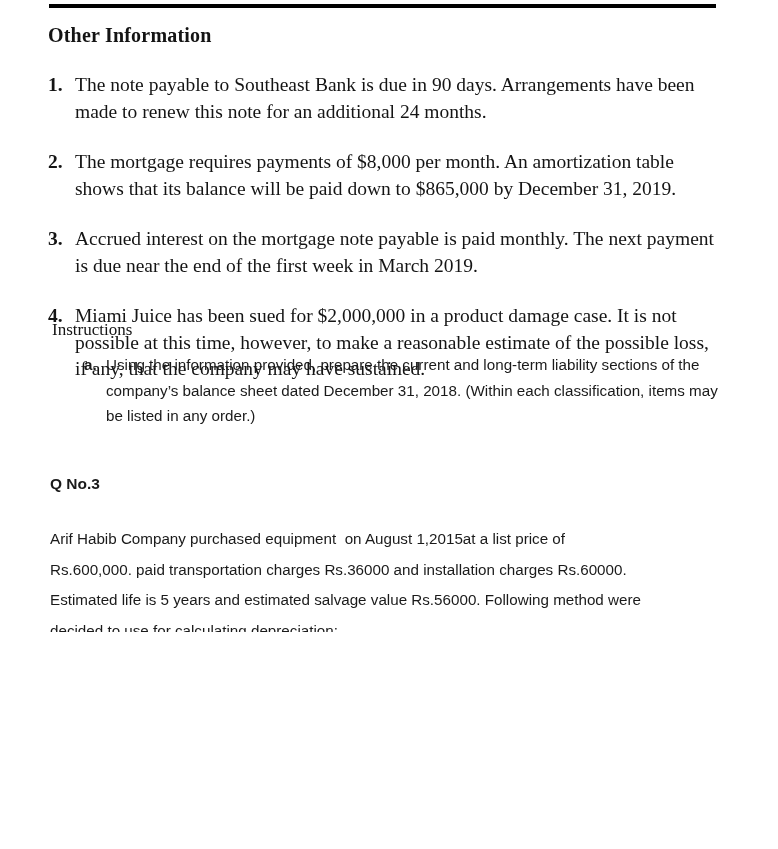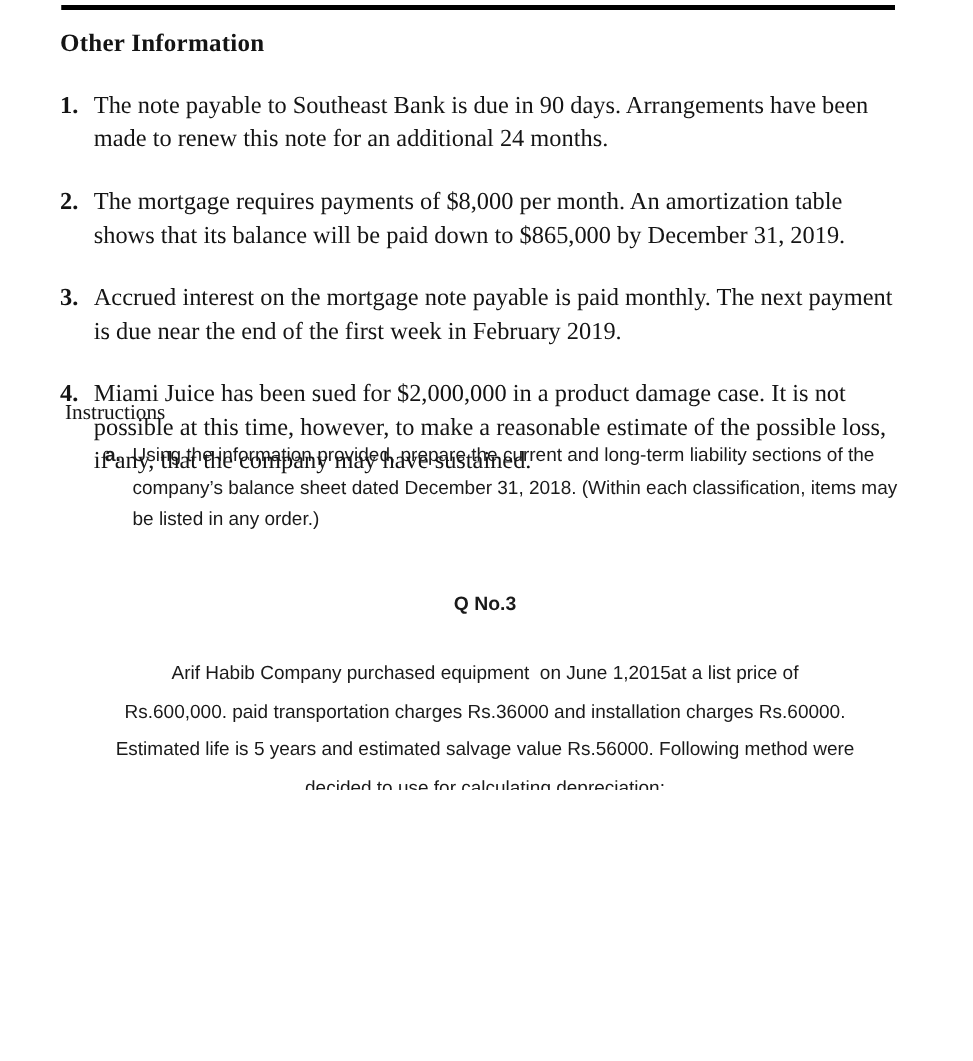--- a/index.html
+++ b/index.html
@@ -108,21 +108,20 @@
   }
 
   
   .sans-block {
     position: absolute;
     left: 50px;
     top: 474px;
     width: 676px;
     font-family: "Liberation Sans", "DejaVu Sans", sans-serif;
     color: #1a1a1a;
-    text-align: center;
   }
 
   .q-label {
     font-family: "Liberation Sans", "DejaVu Sans", sans-serif;
     font-weight: bold;
     font-size: 15.5px;
     line-height: 20px;
     margin: 0 0 30px 0;
   }
 
@@ -196,21 +195,21 @@
       <li>
         <span class="marker">1.</span>
         <span class="body">The note payable to Southeast Bank is due in 90 days.  Arrangements have been made to renew this note for an additional 24 months.</span>
       </li>
       <li>
         <span class="marker">2.</span>
         <span class="body">The mortgage requires payments of $8,000 per month.  An amortization table shows that its balance will be paid down to $865,000 by December 31, 2019.</span>
       </li>
       <li>
         <span class="marker">3.</span>
-        <span class="body">Accrued interest on the mortgage note payable is paid monthly.  The next payment is due near the end of the first week in February 2019.</span>
+        <span class="body">Accrued interest on the mortgage note payable is paid monthly.  The next payment is due near the end of the first week in March 2019.</span>
       </li>
       <li>
         <span class="marker">4.</span>
         <span class="body">Miami Juice has been sued for $2,000,000 in a product damage case.  It is not possible at this time, however, to make a reasonable estimate of the possible loss, if any, that the company may have sustained.</span>
       </li>
     </ol>
   </div>
 
   <div class="instructions-wrap">
     <div class="instructions-title">Instructions</div>
@@ -218,21 +217,21 @@
     <div class="instr-item">
       <span class="marker">a.</span>
       <span>Using the information provided, prepare the current and long-term liability sections of the company’s balance sheet dated December 31, 2018.  (Within each classification, items may be listed in any order.)</span>
     </div>
   </div>
 
   <div class="sans-block">
 
     <div class="q-label">Q No.3</div>
 
-    <p class="sans-para">Arif Habib Company purchased equipment  on June 1,2015at a list price of
+    <p class="sans-para">Arif Habib Company purchased equipment  on August 1,2015at a list price of
 Rs.600,000. paid transportation charges Rs.36000 and installation charges Rs.60000.
 Estimated life is 5 years and estimated salvage value Rs.56000. Following method were
 decided to use for calculating depreciation:</p>
 
     <ol class="method-list">
       <li>
         <span class="marker">1.</span>
         <span>Straight line method</span>
       </li>
       <li>

